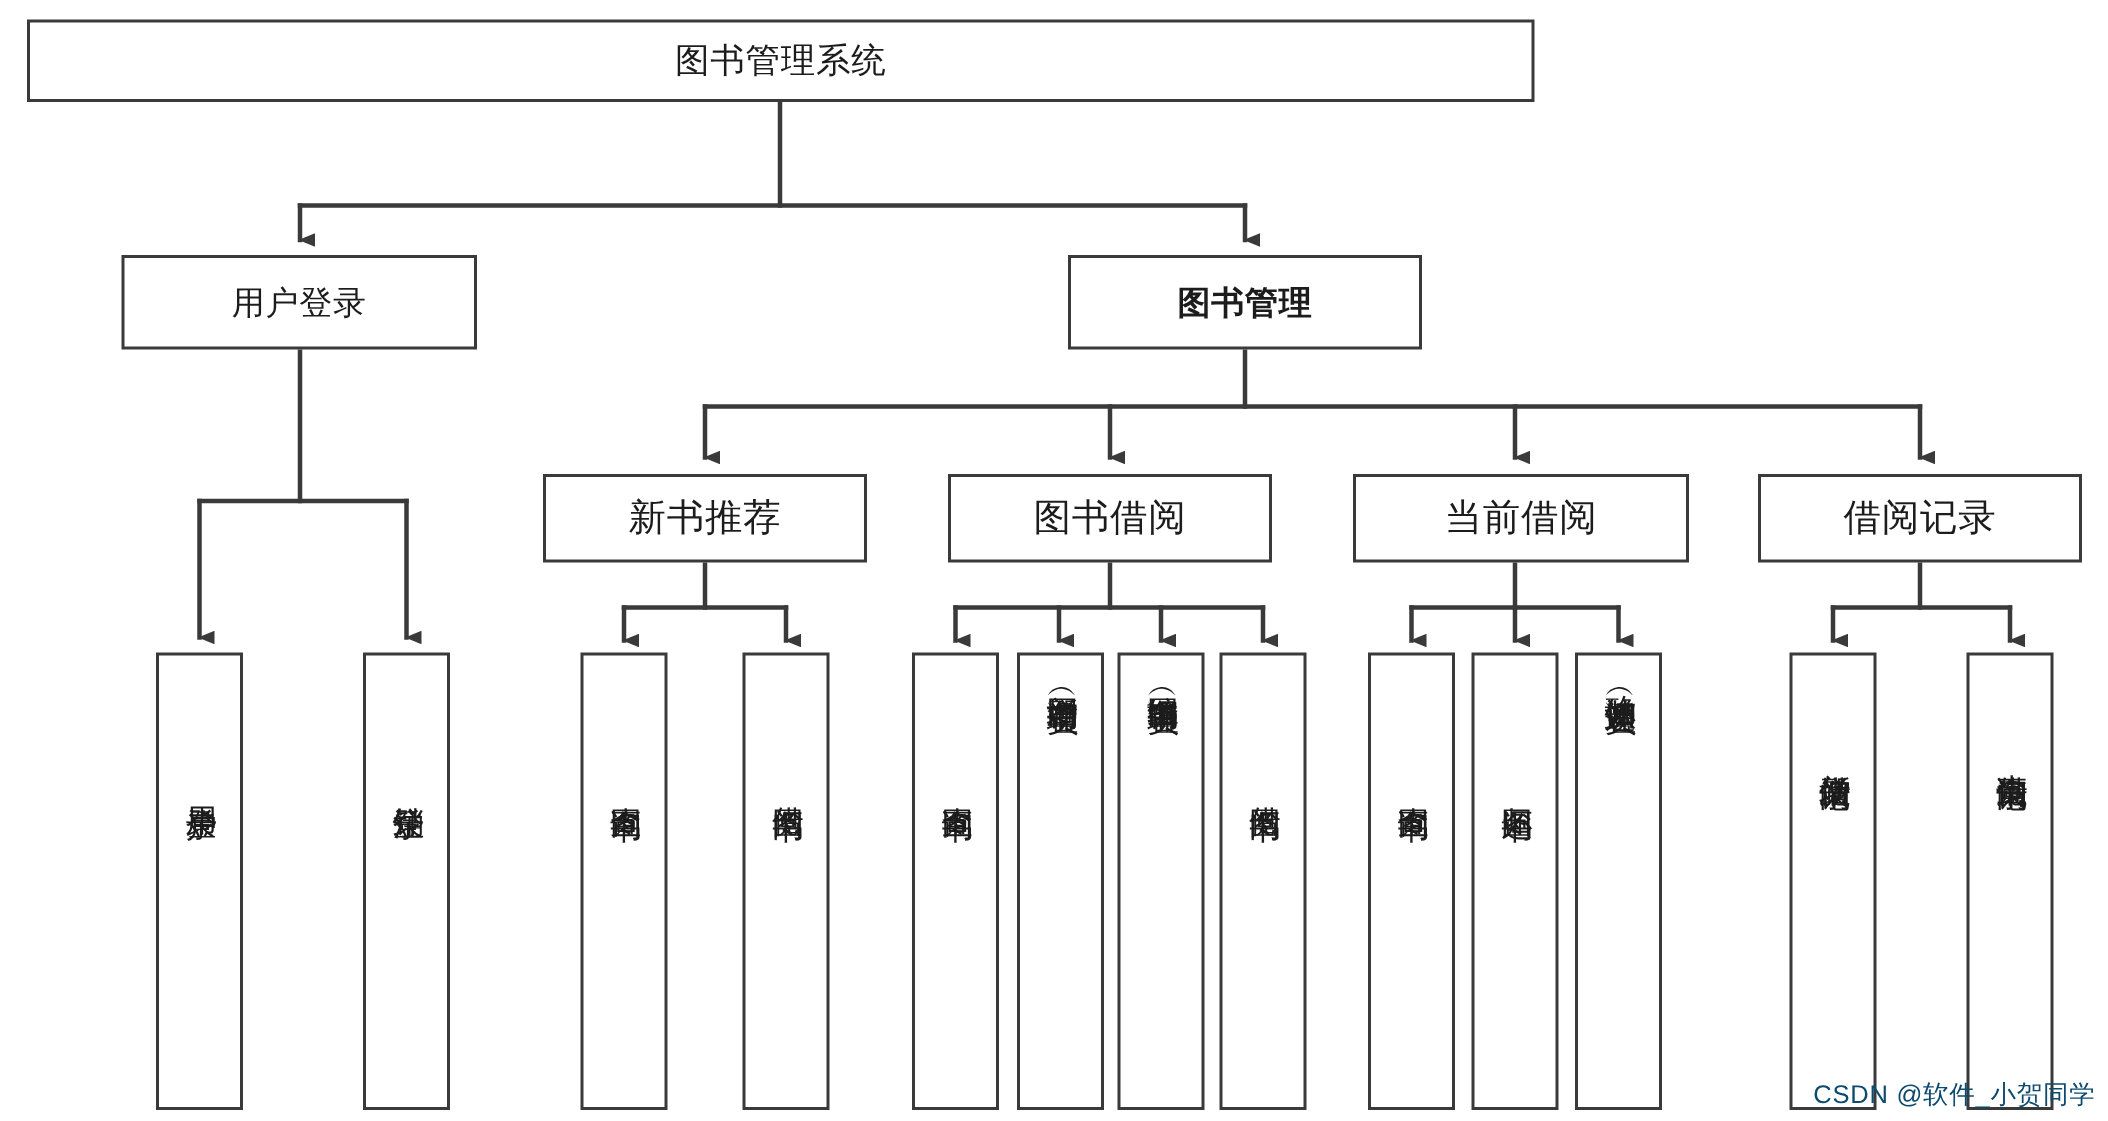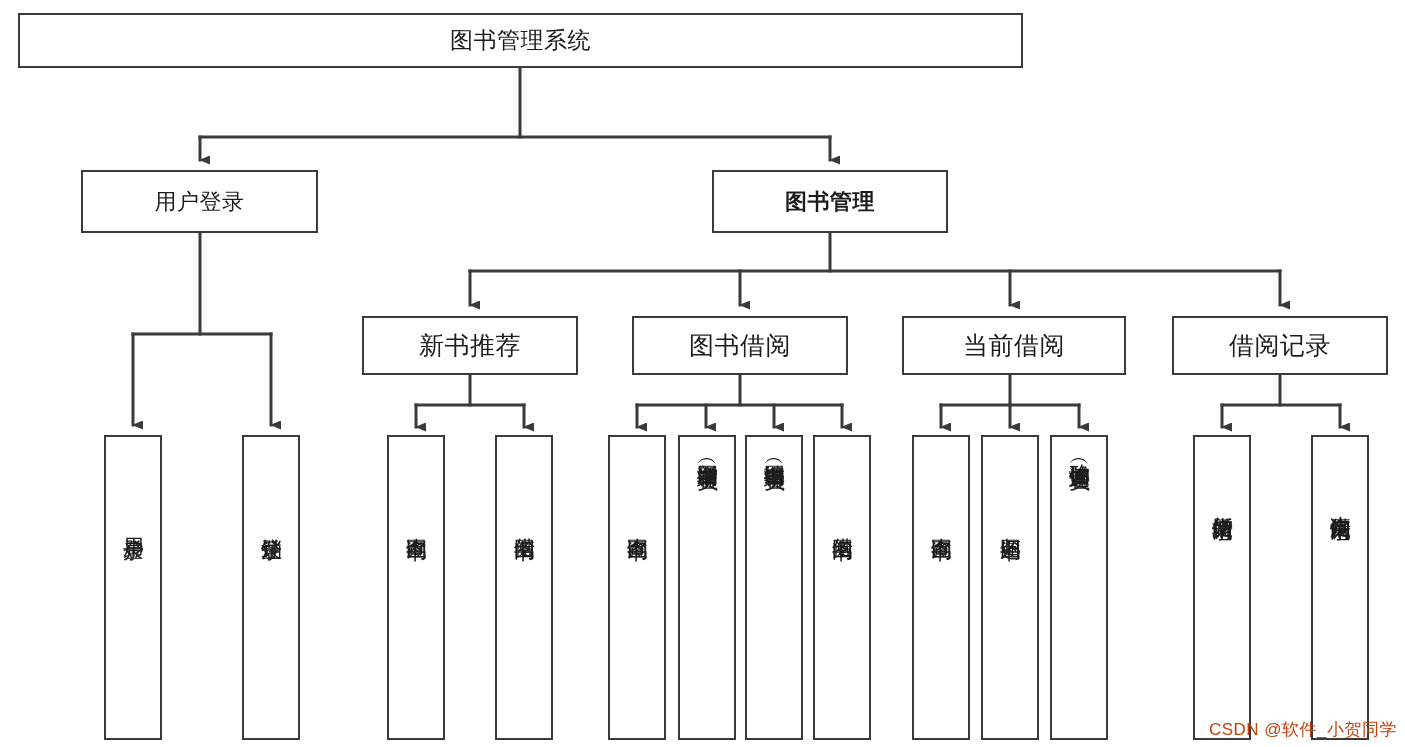--- a/index.html
+++ b/index.html
@@ -70,21 +70,21 @@
     margin-top: 4px;
   }
   .node.leaf.upper .node-label {
     margin-top: 56px;
   }
   #watermark {
     position: absolute;
     right: 8px;
     bottom: 6px;
     font-size: 17px;
-    color: #c2410c;
+    color: #0c4a6e;
     letter-spacing: 0.5px;
     white-space: nowrap;
   }
 </style>
 </head>
 <body>
 
 <div id="diagram-root">
 
   <svg id="edge-layer" viewBox="0 0 1405 747" xmlns="http://www.w3.org/2000/svg">

